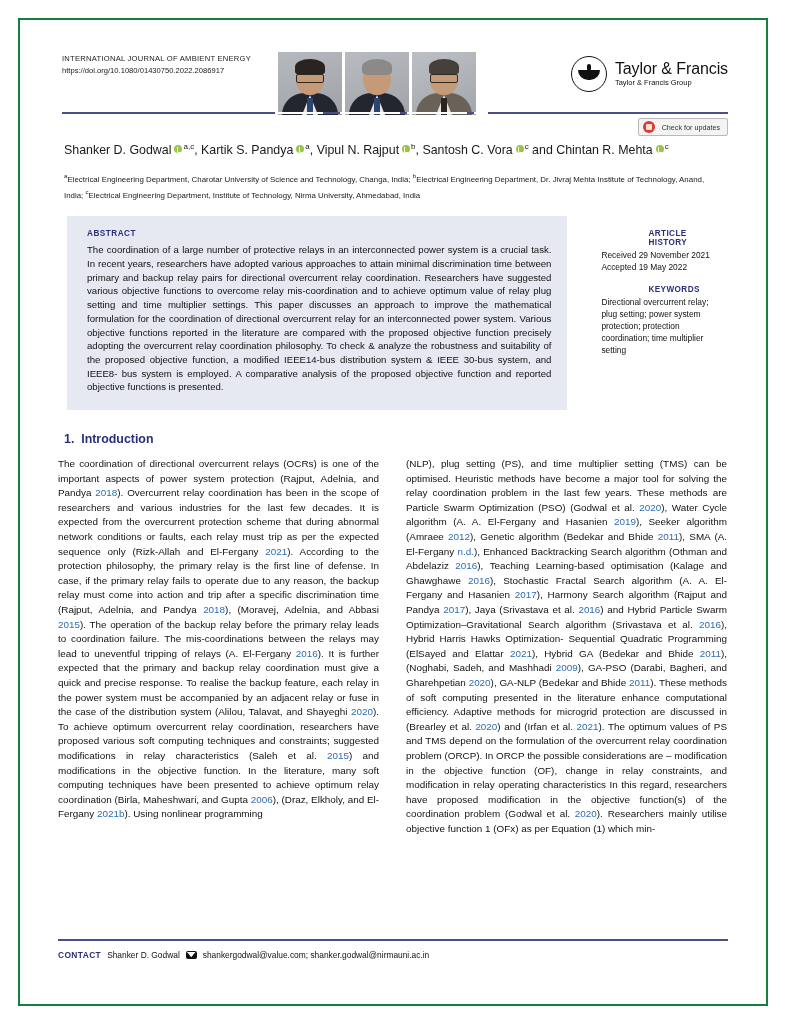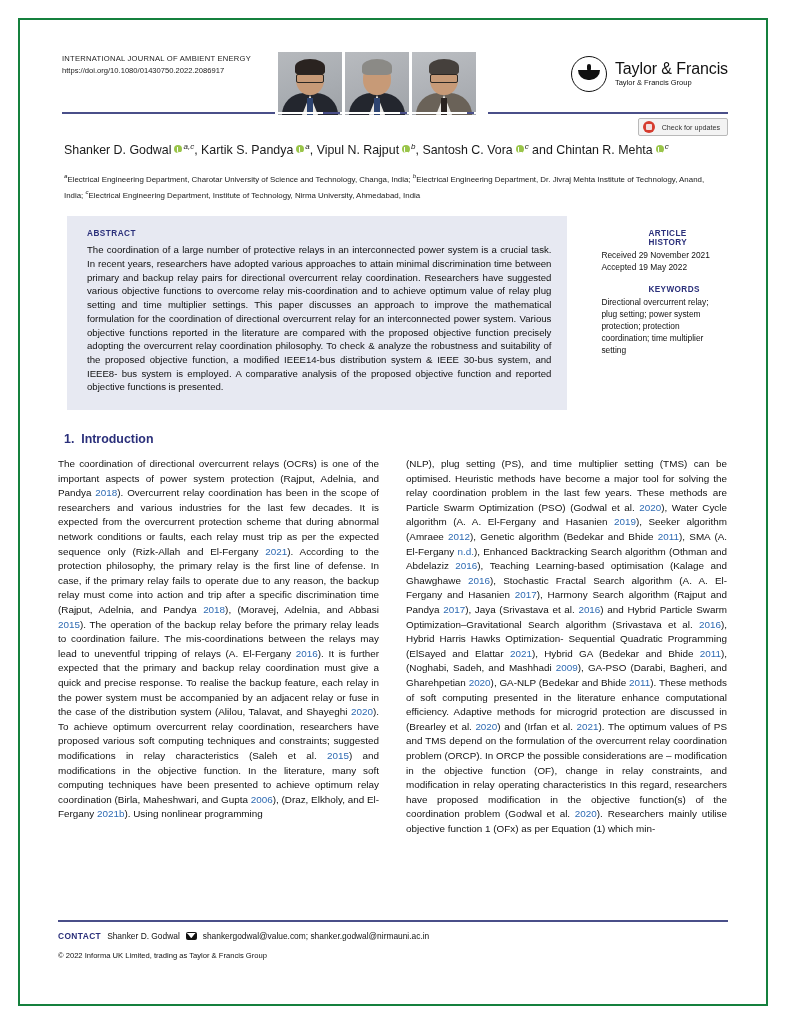--- a/index.html
+++ b/index.html
@@ -235,21 +235,21 @@
     vertical-align: 1px;
   }
   .orcid::after {
     content: "";
     position: absolute; left: 2.4px; top: 1.6px;
     width: 3px; height: 5px;
     border-left: 1.2px solid #fff;
     border-bottom: 1.2px solid #fff;
     border-radius: 0 0 0 2px;
   }
-  .sup { font-size: 8px; vertical-align: super; font-style: italic; }
+  .sup { font-size: 8px; vertical-align: super; }
   .affiliations {
     margin: 11px 44px 0 44px;
     font-size: 7.9px;
     color: #1a1a1a;
     line-height: 12.5px;
   }
   .affiliations .sup { font-size: 6.2px; }
 
   
   .abstract-band {
@@ -474,17 +474,16 @@
   </div>
 
   <div class="footer">
     <div class="rule-bottom"></div>
     <div class="contact-row">
       <span class="contact-label">CONTACT</span>
       <span>Shanker D. Godwal</span>
       <span class="mail-icon"></span>
       <span>shankergodwal@value.com; shanker.godwal@nirmauni.ac.in</span>
     </div>
-    <div class="copyright">© 2022 Informa UK Limited, trading as Taylor &amp; Francis Group</div>
   </div>
 
 </div>
 </div>
 
 </body></html>

